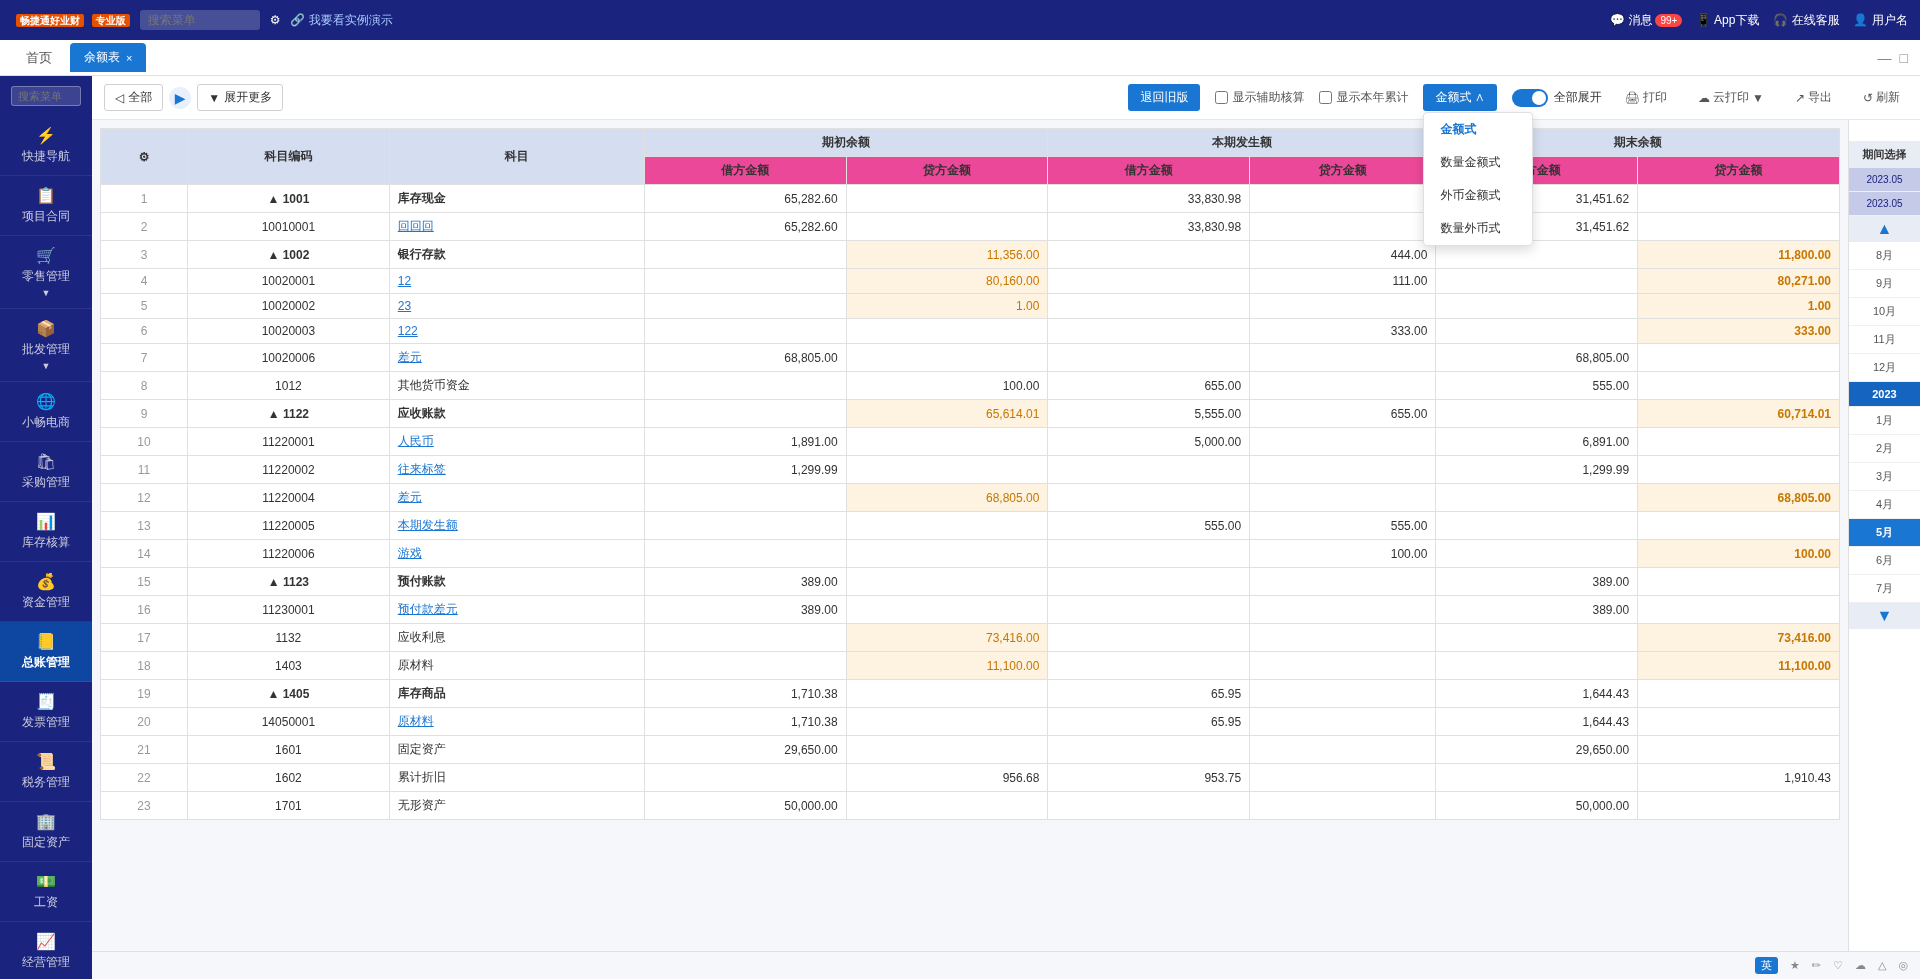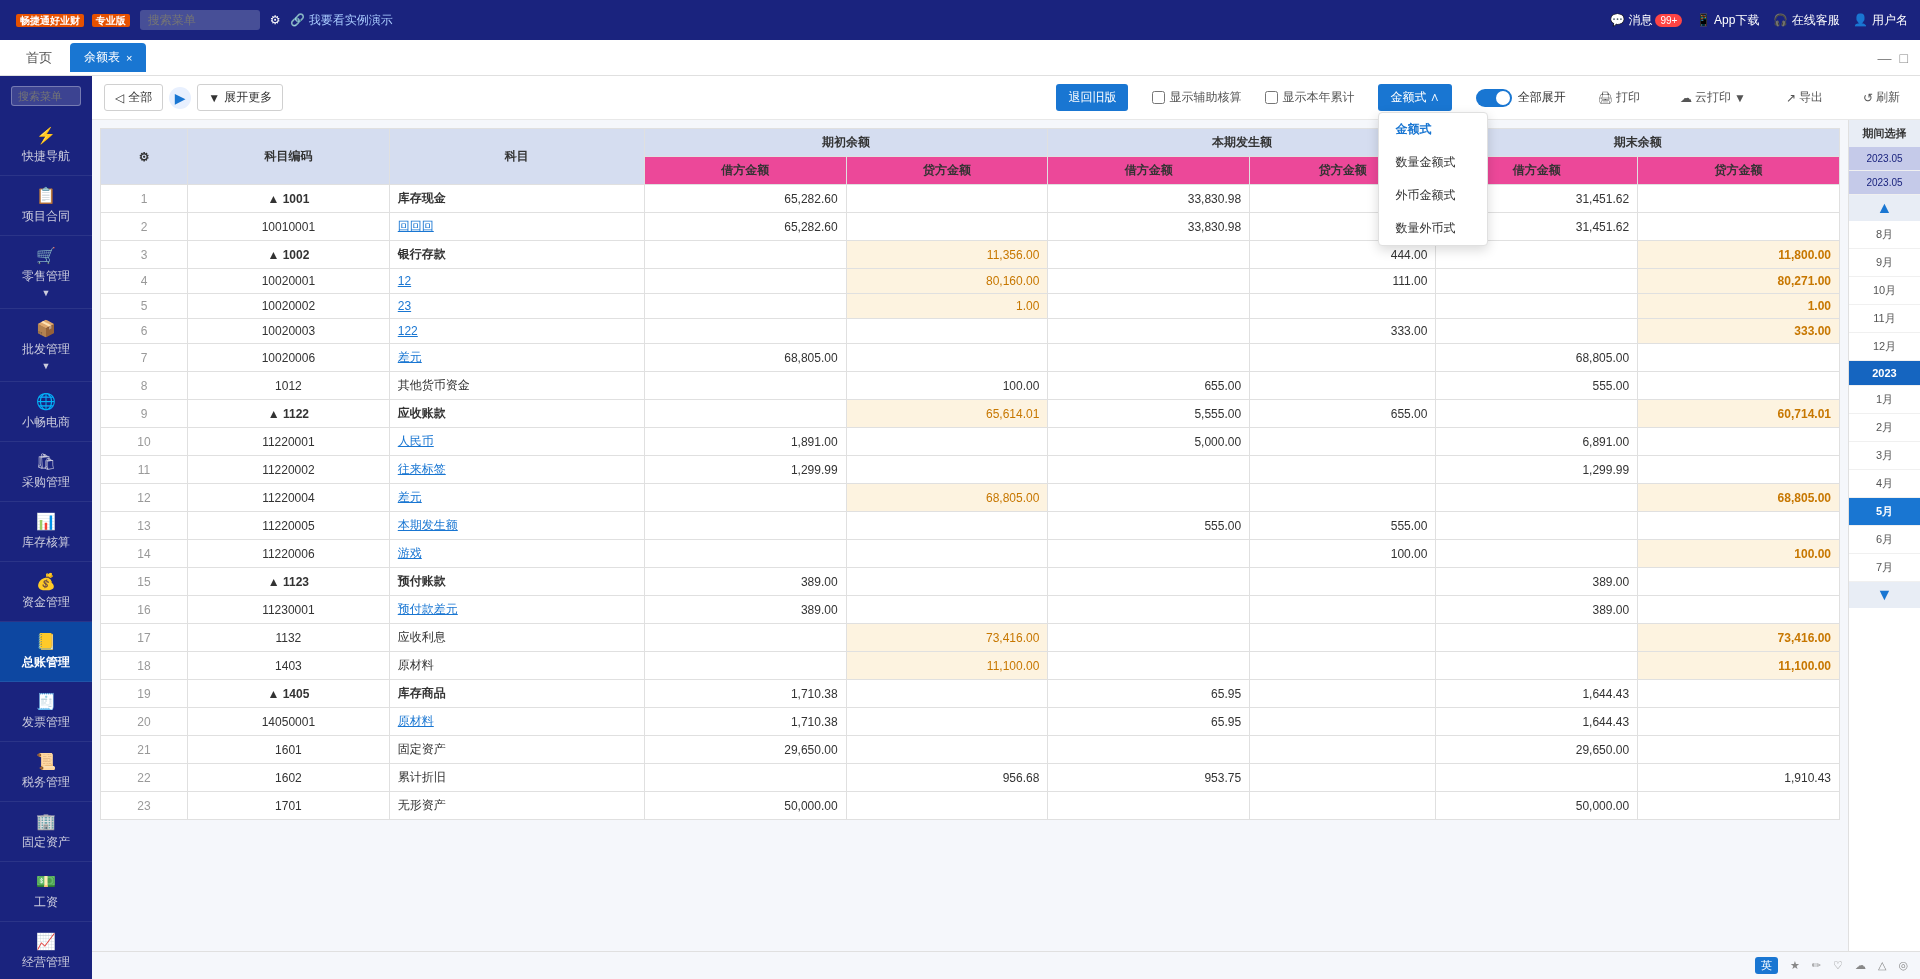--- a/index.html
+++ b/index.html
@@ -80,21 +80,21 @@
       align-items: center;
       gap: 8px;
       border-bottom: 1px solid #e8e8e8;
       flex-wrap: wrap;
     }
     .toolbar-left { display: flex; align-items: center; gap: 6px; }
     .all-btn { background: #fff; border: 1px solid #d0d0d0; border-radius: 3px; padding: 4px 10px; cursor: pointer; display: flex; align-items: center; gap: 4px; font-size: 12px; color: #333; }
     .nav-btn { background: #e8f0fe; border: none; border-radius: 50%; width: 22px; height: 22px; cursor: pointer; font-size: 14px; color: #1976d2; display: flex; align-items: center; justify-content: center; }
     .expand-btn { background: #fff; border: 1px solid #d0d0d0; border-radius: 3px; padding: 4px 10px; cursor: pointer; font-size: 12px; color: #333; display: flex; align-items: center; gap: 4px; }
 
-    .toolbar-right { margin-left: auto; display: flex; align-items: center; gap: 24px; }
+    .toolbar-right { margin-left: auto; display: flex; align-items: center; gap: 15px; }
     .btn-return { background: #1976d2; color: #fff; border: none; padding: 5px 12px; border-radius: 3px; cursor: pointer; font-size: 12px; }
     .chk-label { display: flex; align-items: center; gap: 4px; font-size: 12px; color: #555; cursor: pointer; }
     .btn-jiné { background: #1976d2; color: #fff; border: none; padding: 5px 12px; border-radius: 3px; cursor: pointer; font-size: 12px; display: flex; align-items: center; gap: 4px; position: relative; }
     .toggle-switch { display: flex; align-items: center; gap: 6px; }
     .toggle-on { background: #1976d2; border-radius: 10px; width: 36px; height: 18px; position: relative; cursor: pointer; }
     .toggle-on::after { content:''; position:absolute; top:2px; right:2px; width:14px; height:14px; background:#fff; border-radius:50%; }
     .toolbar-icon-btn { background: none; border: none; cursor: pointer; font-size: 12px; color: #555; display: flex; align-items: center; gap: 3px; padding: 4px 8px; border-radius: 3px; }
 
     
     .table-area { flex: 1; overflow: auto; padding: 8px; }
@@ -133,21 +133,21 @@
     
     .period-panel {
       width: 72px;
       background: #fff;
       border-left: 1px solid #e0e0e0;
       display: flex;
       flex-direction: column;
       font-size: 11px;
       overflow-y: auto;
     }
-    .period-header { background: #e8edf5; padding: 6px 4px; text-align: center; font-weight: bold; font-size: 11px; color: #333; }
+    .period-header { background: #e8edf5; padding: 6px 4px; text-align: center; font-weight: bold; font-size: 11px; color: #333; margin-top: 21px; }
     .period-item { padding: 6px 4px; text-align: center; cursor: pointer; color: #555; border-bottom: 1px solid #f0f0f0; }
     .period-item.active { background: #1976d2; color: #fff; font-weight: bold; }
     .period-item.current-year { background: #1565c0; color: #fff; font-weight: bold; }
     .period-nav { text-align: center; padding: 4px; cursor: pointer; color: #1976d2; font-size: 16px; }
 
     .header-row-top th { background: #d5ddf0; }
     .header-row-sub th { background: #ec4899; }
 
     
     .status-bar {

